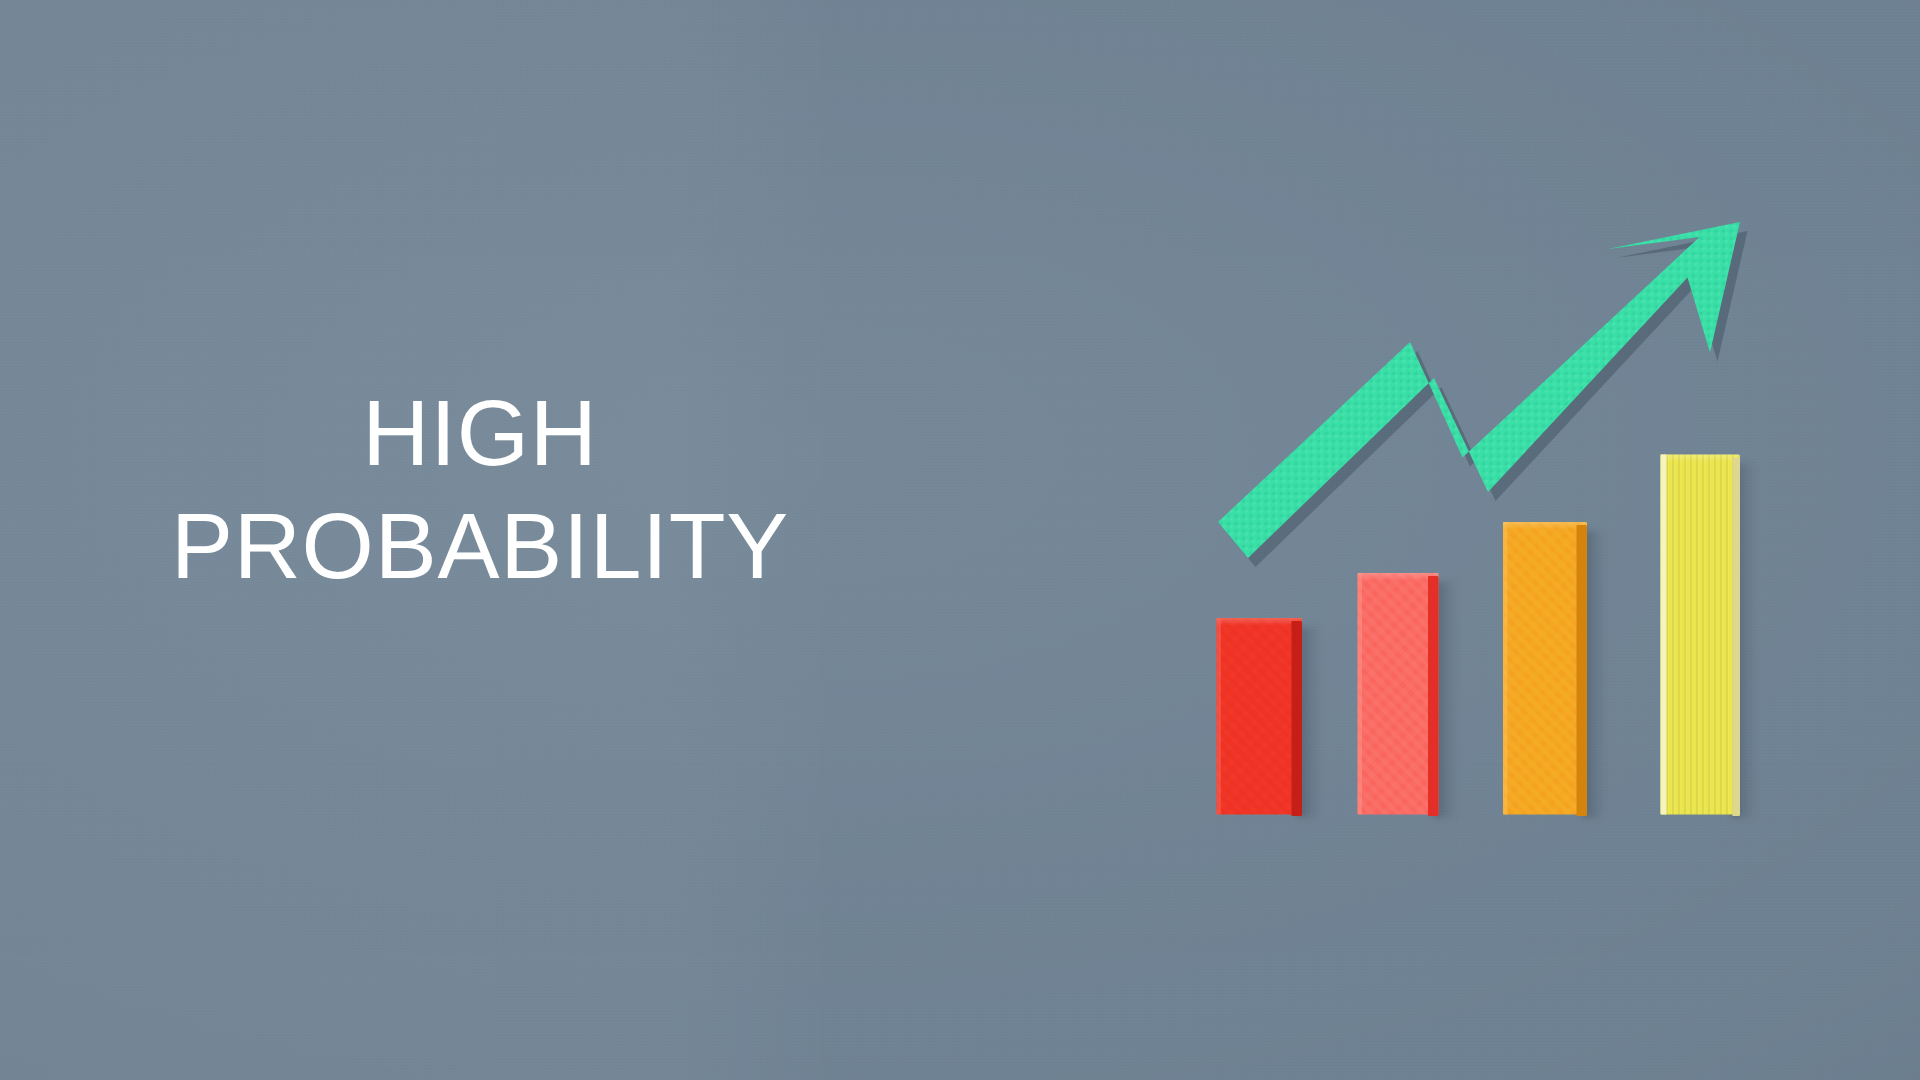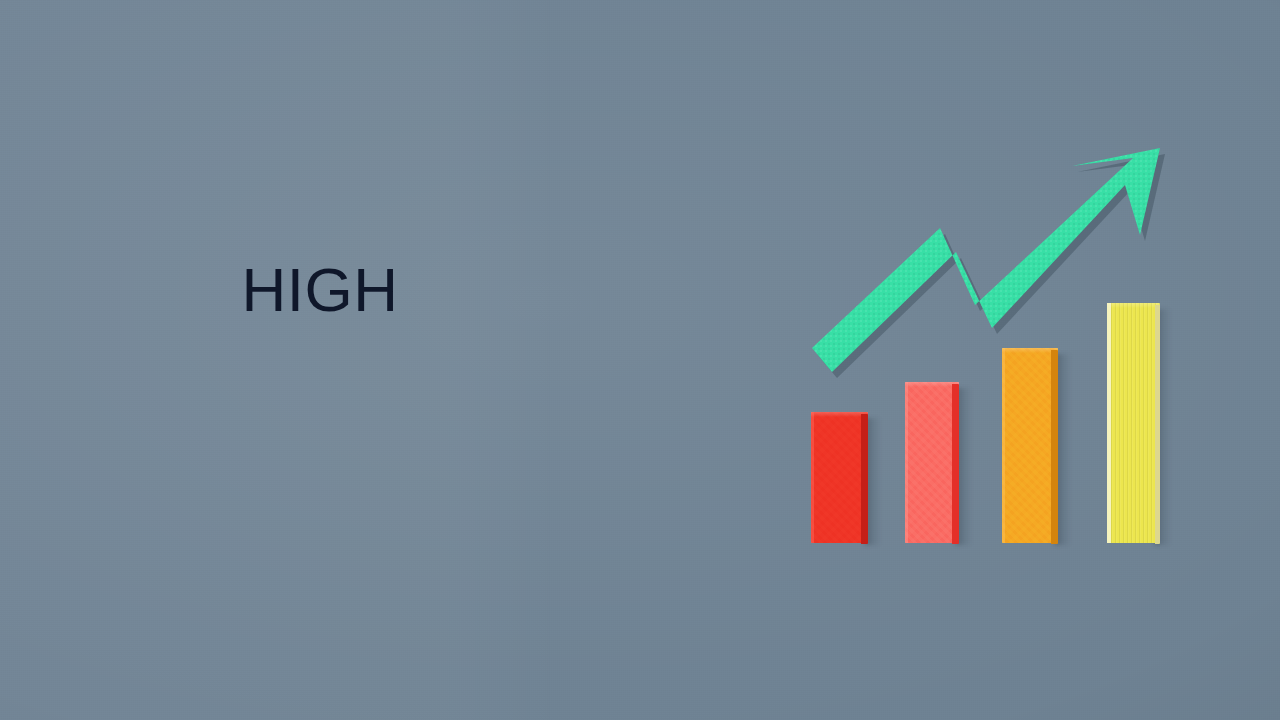--- a/index.html
+++ b/index.html
@@ -59,21 +59,21 @@
       repeating-linear-gradient(90deg,  rgba(255,255,255,0.016) 0 1px, rgba(0,0,0,0.014) 1px 2px);
   }
 
   
   .headline {
     position: absolute;
     left: 60px;
     top: 252px;
     width: 520px;
     text-align: center;
-    color: #0f172a;
+    color: #ffffff;
     font-family: "Liberation Sans", sans-serif;
     font-weight: 300;
     font-size: 62px;
     line-height: 75px;
     letter-spacing: 0.5px;
     text-transform: uppercase;
     -webkit-font-smoothing: antialiased;
   }
   .headline .hl-line {
     display: block;
@@ -170,20 +170,21 @@
 
 <div id="scene">
 
   <div class="bg-base"></div>
   <div class="bg-seam"></div>
   <div class="bg-grain"></div>
   <div class="bg-vignette"></div>
 
   <div class="headline">
     <span class="hl-line">HIGH</span>
+    <span class="hl-line">PROBABILITY</span>
   </div>
 
   <div class="arrow-wrap">
     <svg width="400" height="250" viewBox="0 0 400 250">
       <polygon fill="rgba(25,40,50,0.26)" transform="translate(5,6)" points="32,218 160,98 195,175 353,28 292,36 380,18 360,105 345,55 212,198 176,122 52,242"></polygon>
       <polygon fill="#38dfa6" points="32,218 160,98 195,175 353,28 292,36 380,18 360,105 345,55 212,198 176,122 52,242"></polygon>
       <polygon fill="url(#arrowGrain)" opacity="0.25" points="32,218 160,98 195,175 353,28 292,36 380,18 360,105 345,55 212,198 176,122 52,242"></polygon>
       <defs>
         <pattern id="arrowGrain" width="5" height="5" patternUnits="userSpaceOnUse">
           <rect width="5" height="5" fill="rgba(255,255,255,0)"></rect>

